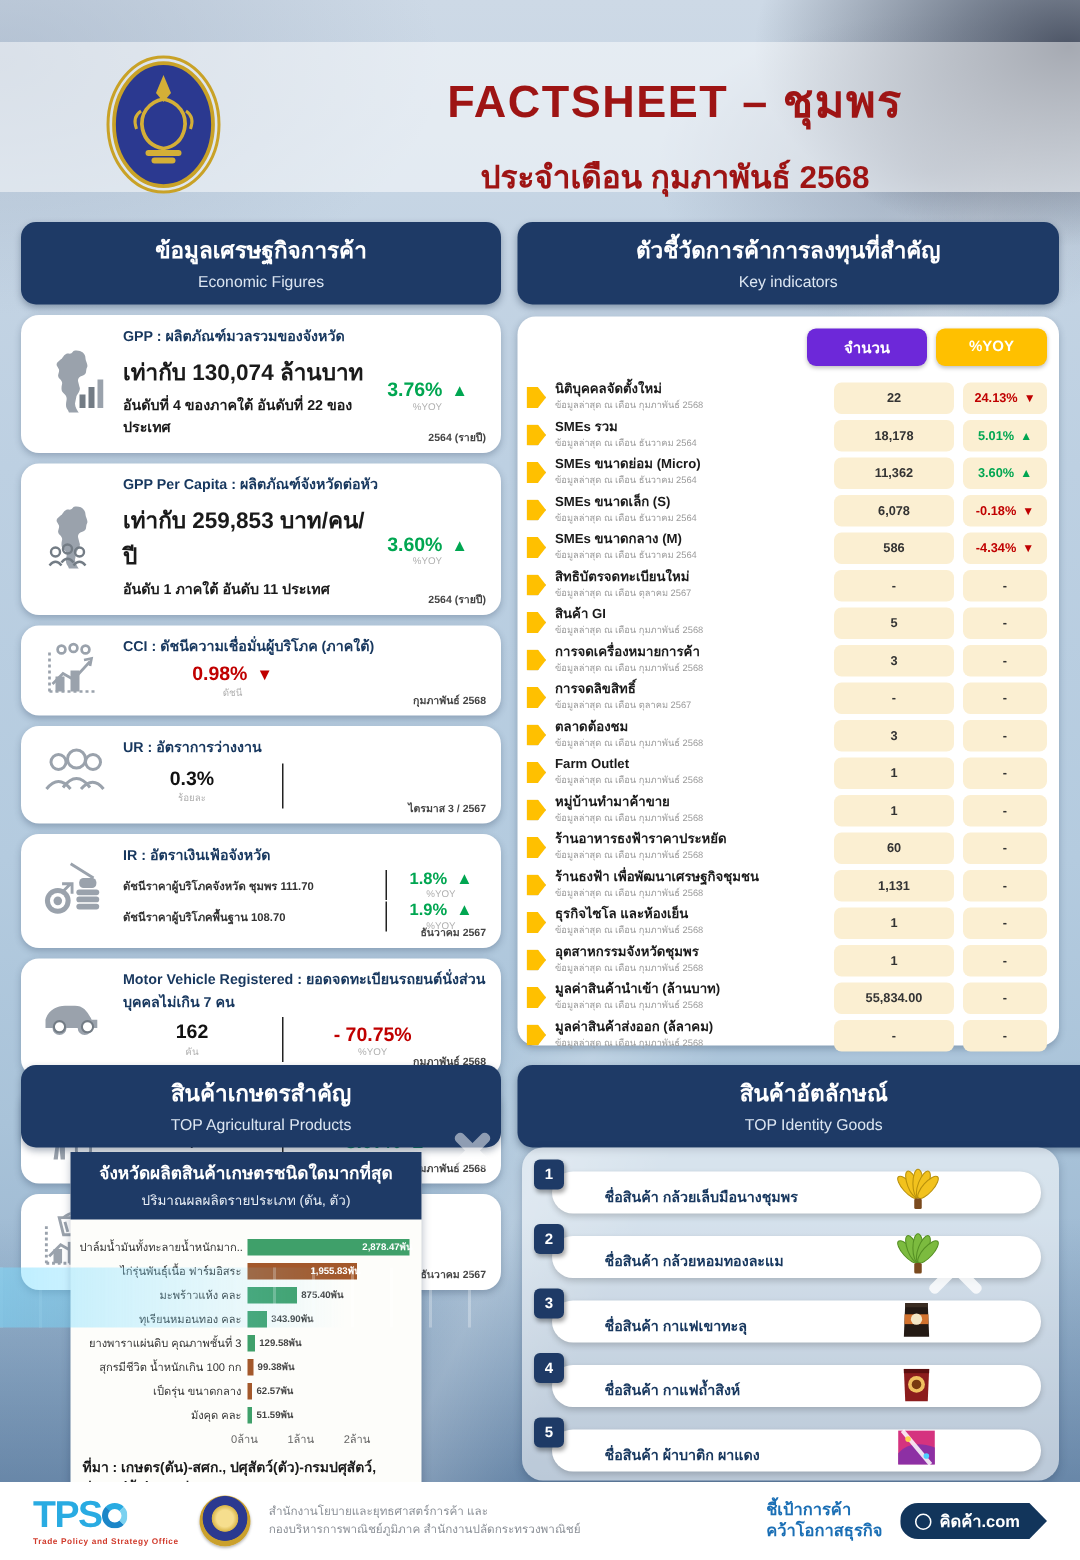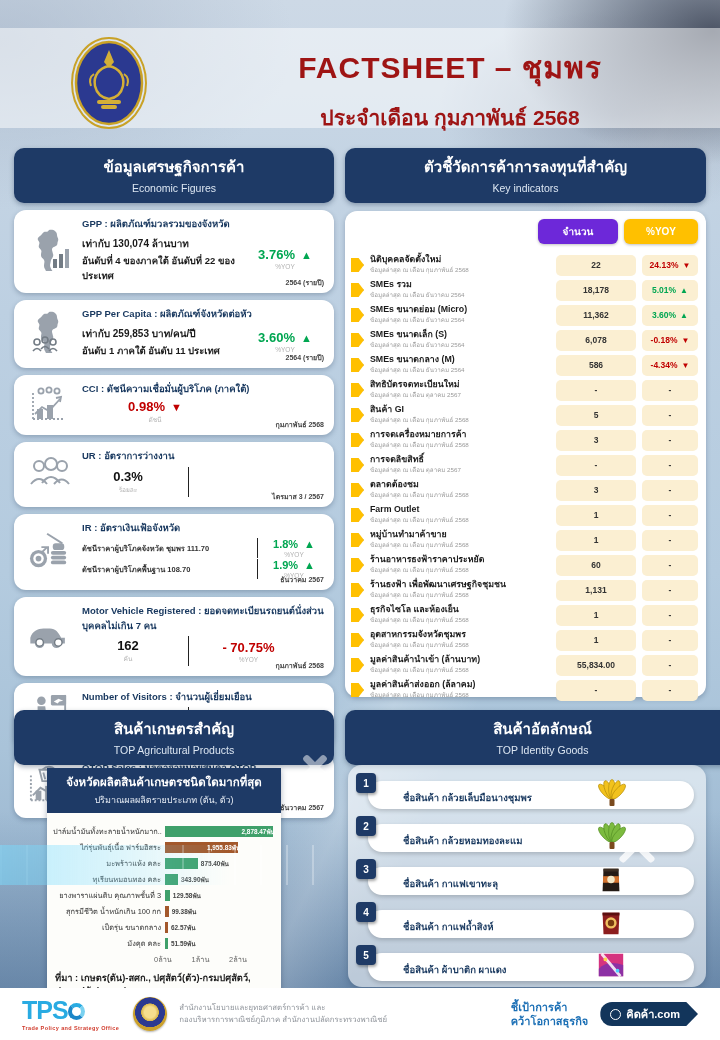--- a/index.html
+++ b/index.html
@@ -30,21 +30,21 @@
   .sec-sub { font-size:10.5px; margin-top:3px; color:#dce6f2; }
 
   
   .col-left { position:absolute; left:14px; top:148px; width:320px; }
   .card { position:relative; background:#fff; border-radius:12px; margin-top:7px; padding:6px 10px 10px; display:flex; gap:8px; align-items:center; box-shadow:0 2px 5px rgba(30,50,80,.28); }
   .card-icon { width:50px; flex:none; color:#9aa2ac; display:flex; justify-content:center; }
   .card-body { flex:1; min-width:0; }
   .card-title { font-size:9.5px; font-weight:bold; color:#17375E; margin-bottom:3px; }
   .card-main { display:flex; align-items:center; }
   .card-lines { flex:1; }
-  .card-line1 { font-size:10px; font-weight:bold; color:#1a1a1a; margin:2px 0; }
+  .card-line1 { font-size:15px; font-weight:bold; color:#1a1a1a; margin:2px 0; }
   .card-line2 { font-size:9.5px; font-weight:bold; color:#1a1a1a; }
   .yoy-box { width:78px; text-align:center; flex:none; }
   .yoy-val { font-size:13px; font-weight:bold; }
   .yoy-val.green { color:#00A651; } .yoy-val.red { color:#C00000; }
   .yoy-sub { font-size:6.5px; color:#b0b0b0; margin-top:1px; }
   .tri { font-size:11px; margin-left:6px; }
   .tri.up { color:#00A651; } .tri.down { color:#C00000; }
   .card-date { position:absolute; right:10px; bottom:5px; font-size:7px; font-weight:bold; color:#444; }
   .big-val { font-size:13px; font-weight:bold; color:#111; text-align:center; }
   .unit-sub { font-size:6.5px; color:#b0b0b0; text-align:center; margin-top:1px; }

